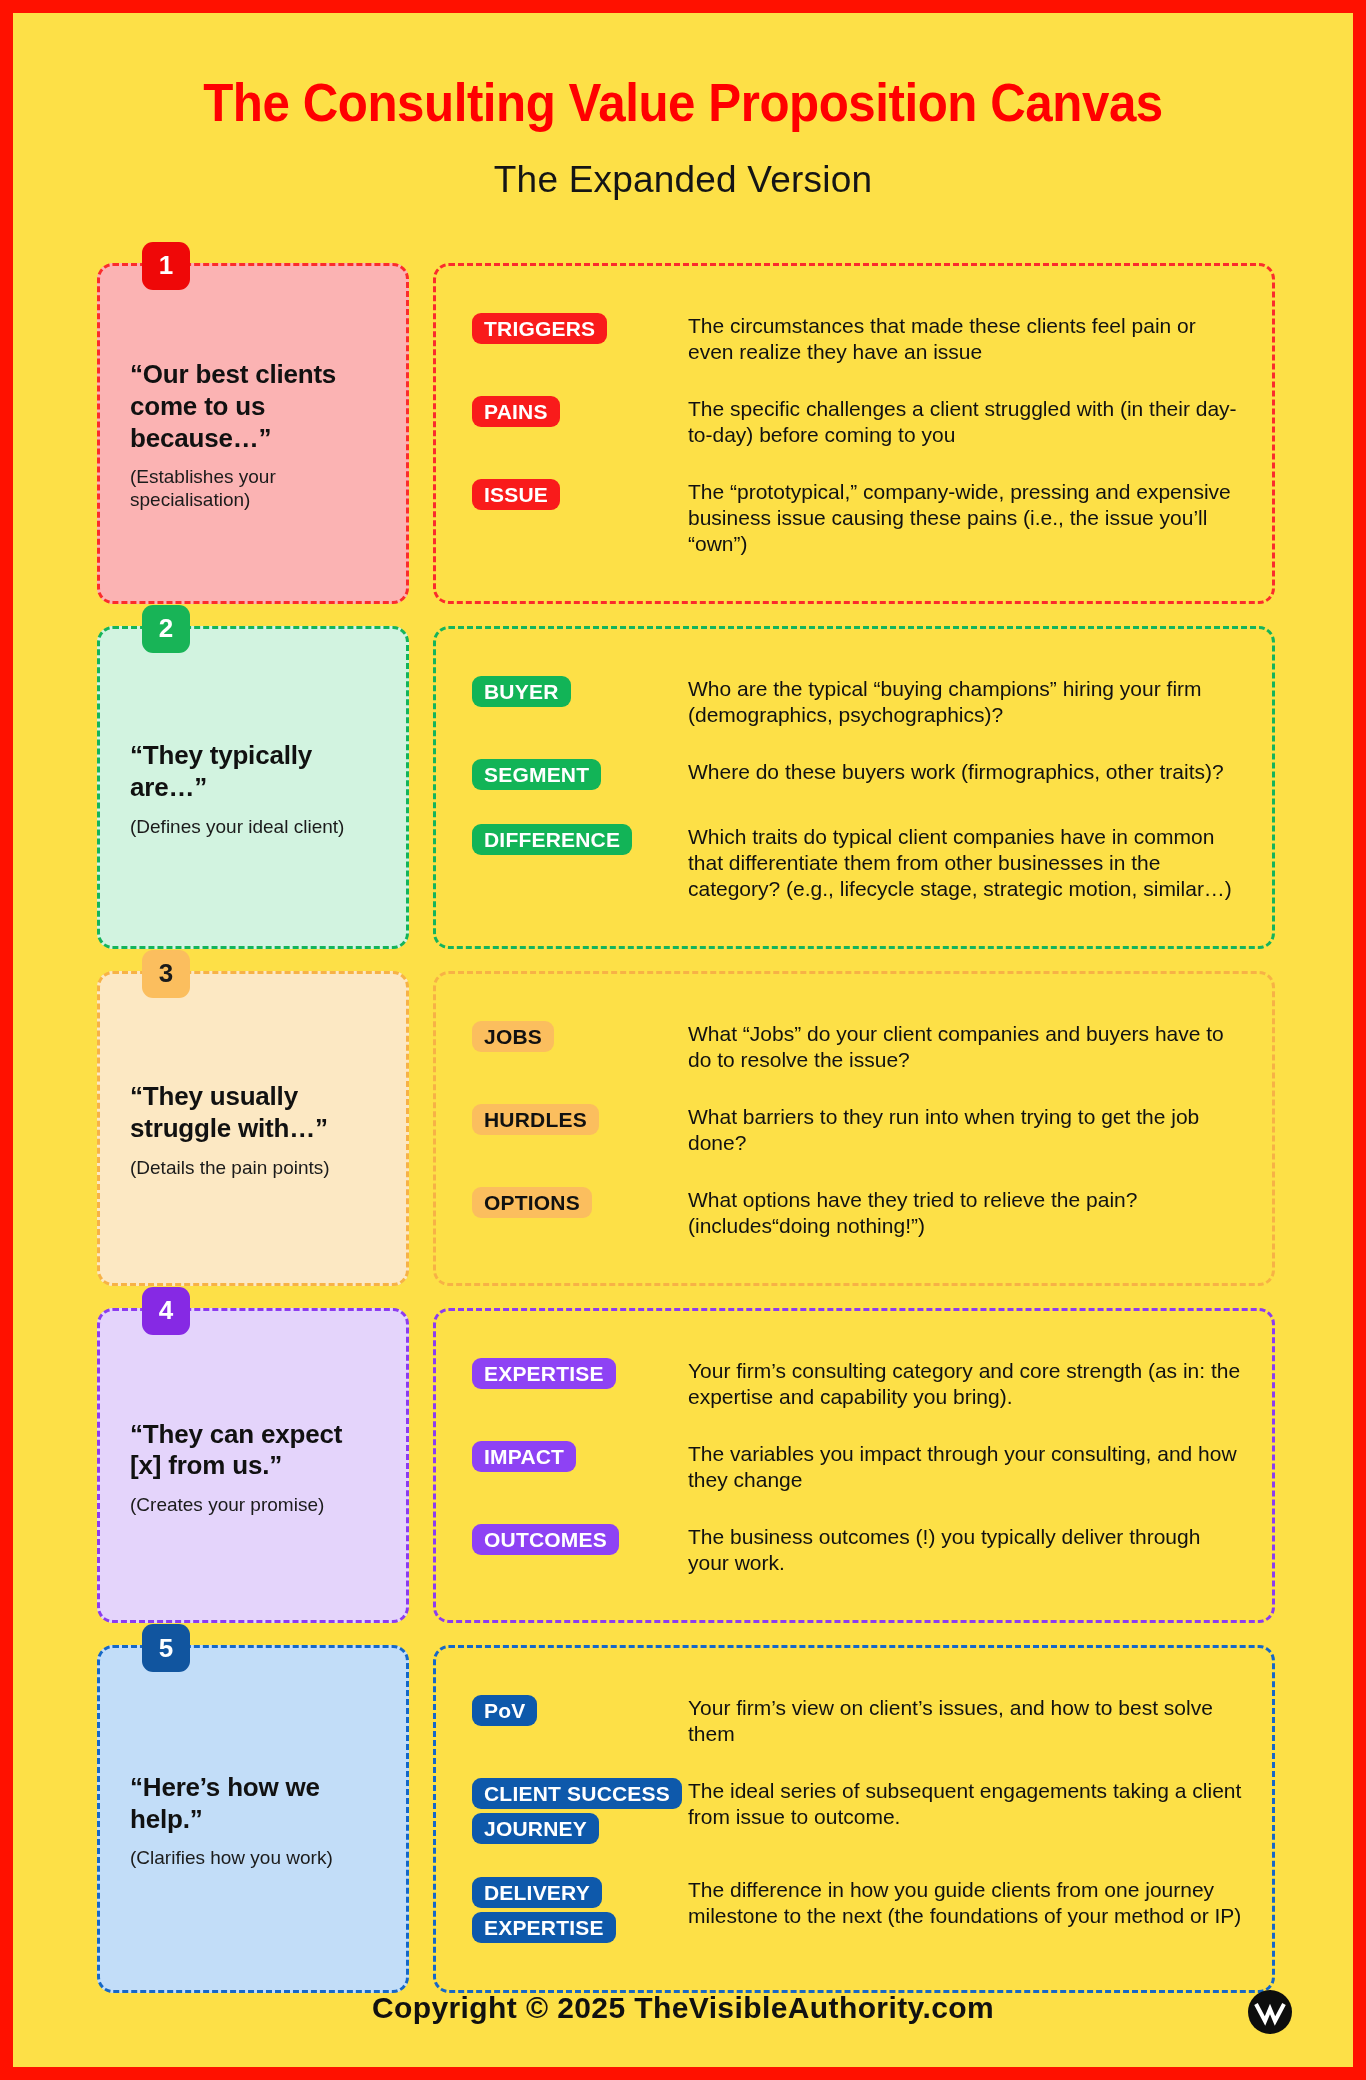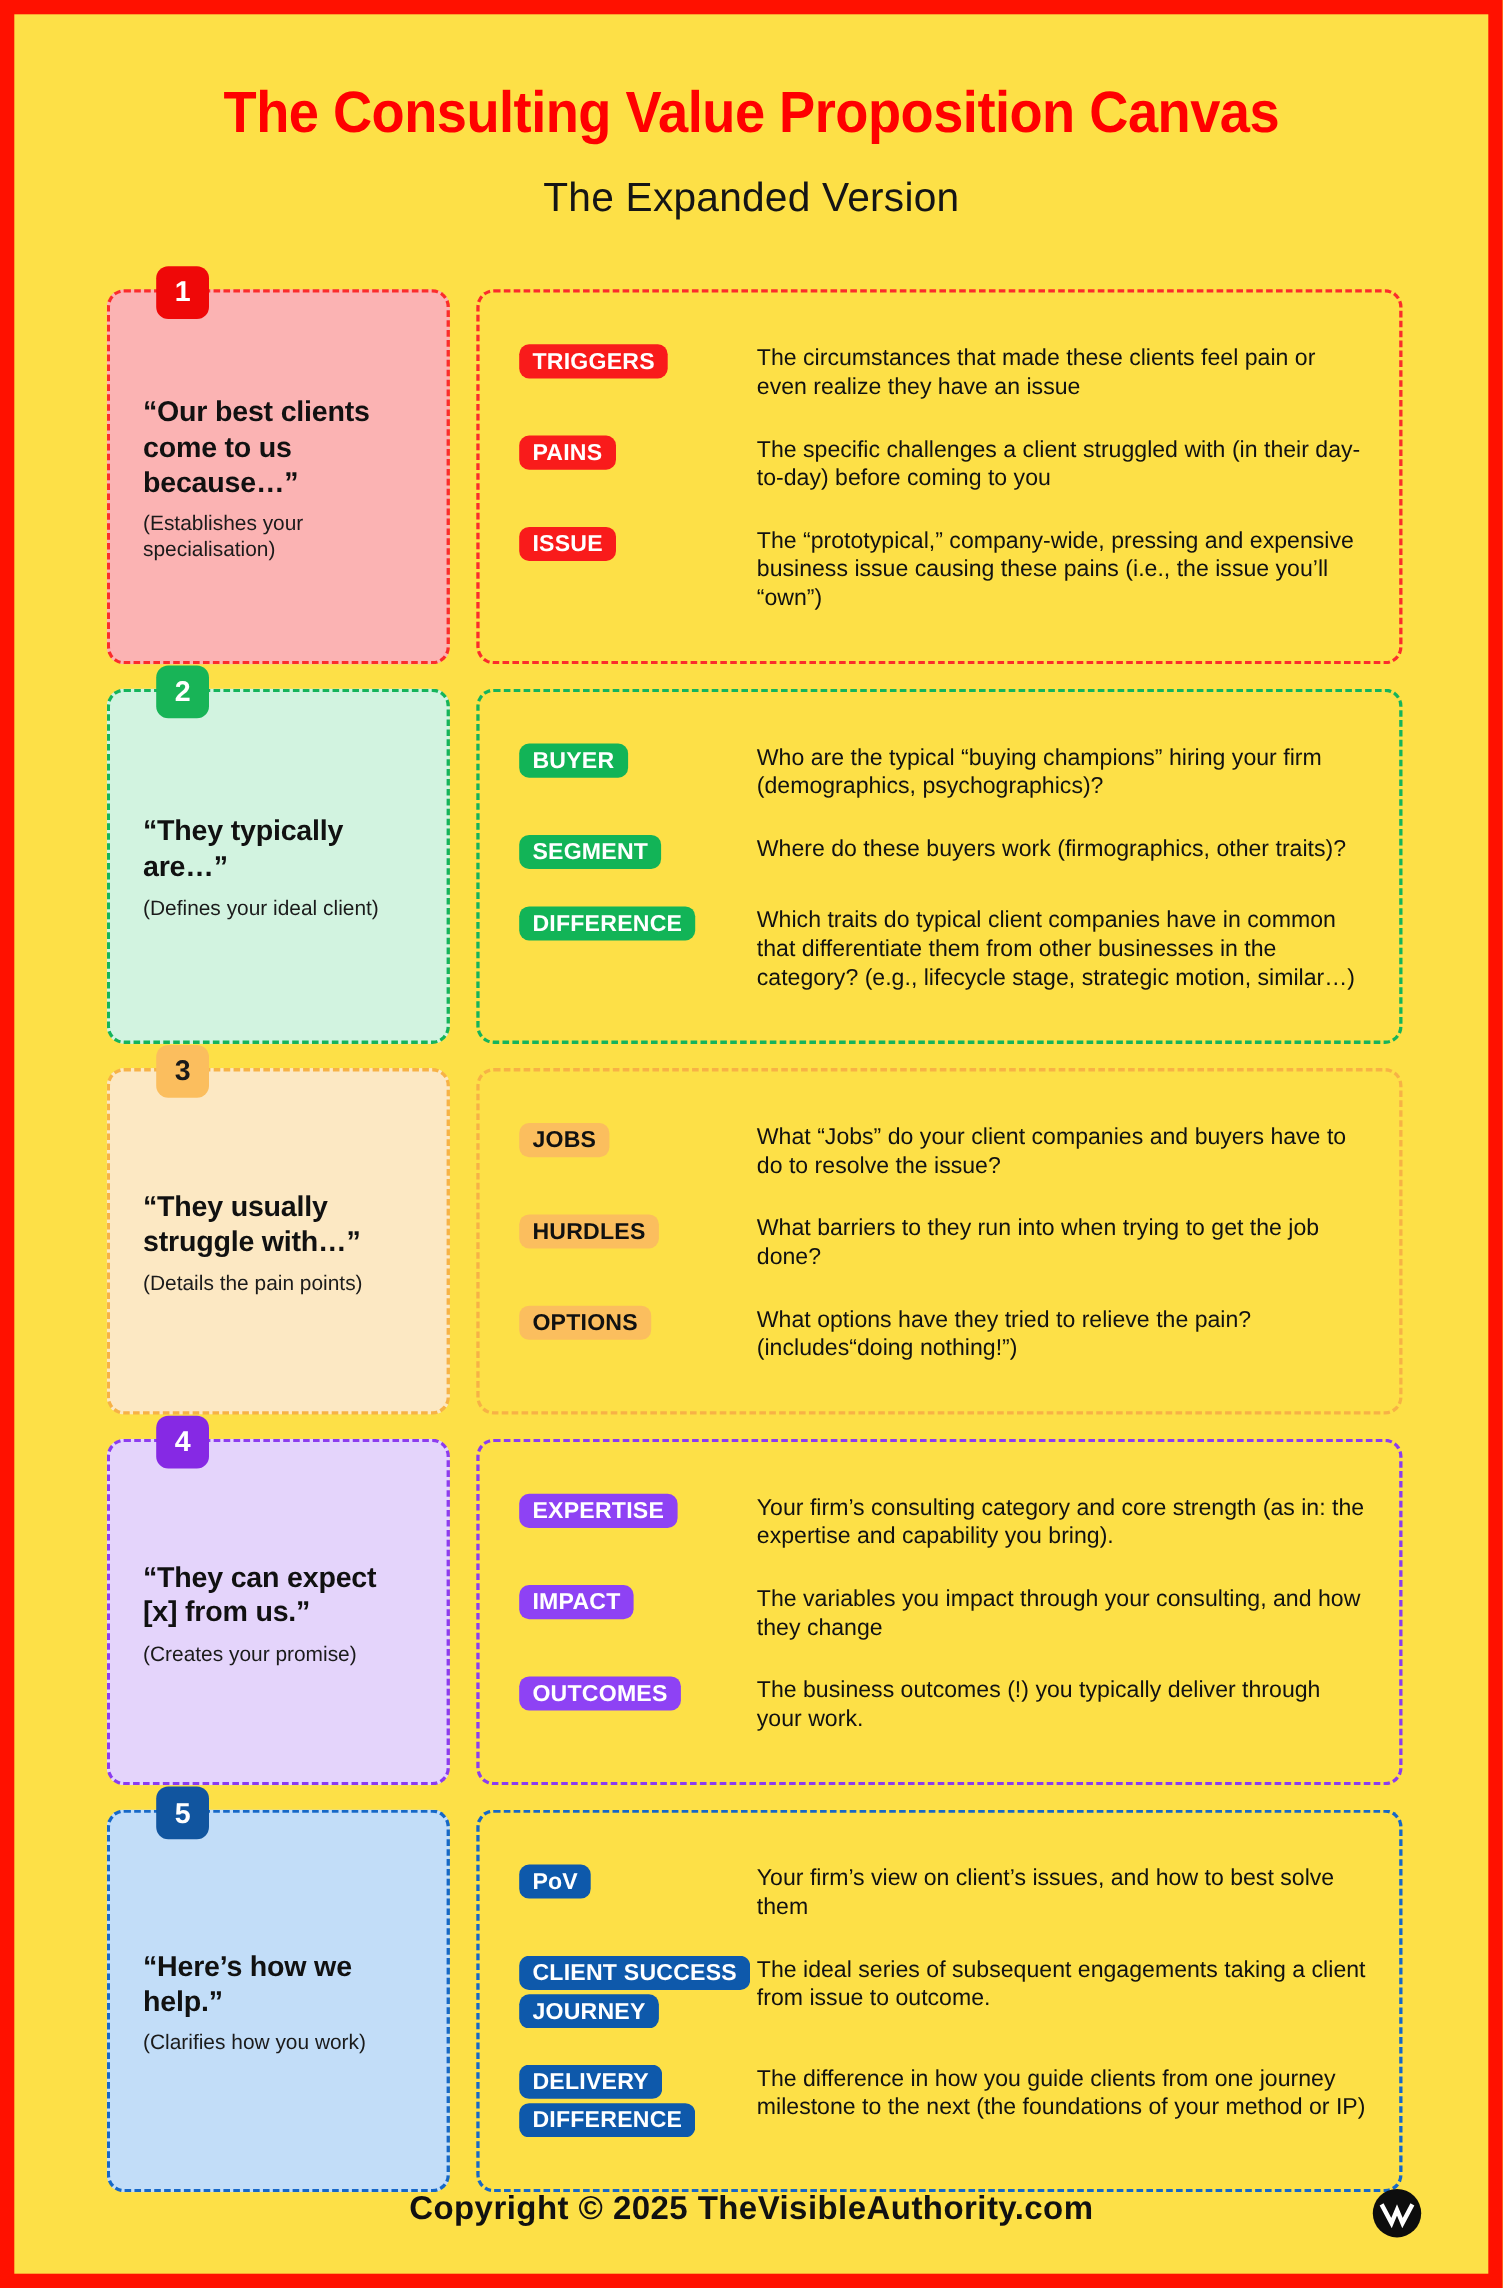--- a/index.html
+++ b/index.html
@@ -259,21 +259,21 @@
       <div class="detail">
         <div class="row">
           <div class="tag-wrap"><span class="tag">PoV</span></div>
           <div class="desc">Your firm’s view on client’s issues, and how to best solve them</div>
         </div>
         <div class="row">
           <div class="tag-wrap"><span class="tag wide">CLIENT SUCCESS JOURNEY</span></div>
           <div class="desc">The ideal series of subsequent engagements taking a client from issue to outcome.</div>
         </div>
         <div class="row">
-          <div class="tag-wrap"><span class="tag wide">DELIVERY DIFFERENCE</span></div>
+          <div class="tag-wrap"><span class="tag wide">DELIVERY EXPERTISE</span></div>
           <div class="desc">The difference in how you guide clients from one journey milestone to the next (the foundations of your method or IP)</div>
         </div>
       </div>
     </div>
 
   </div>
 
   <div class="footer">
     <span class="copyright">Copyright © 2025 TheVisibleAuthority.com</span>
     <span class="logo">

